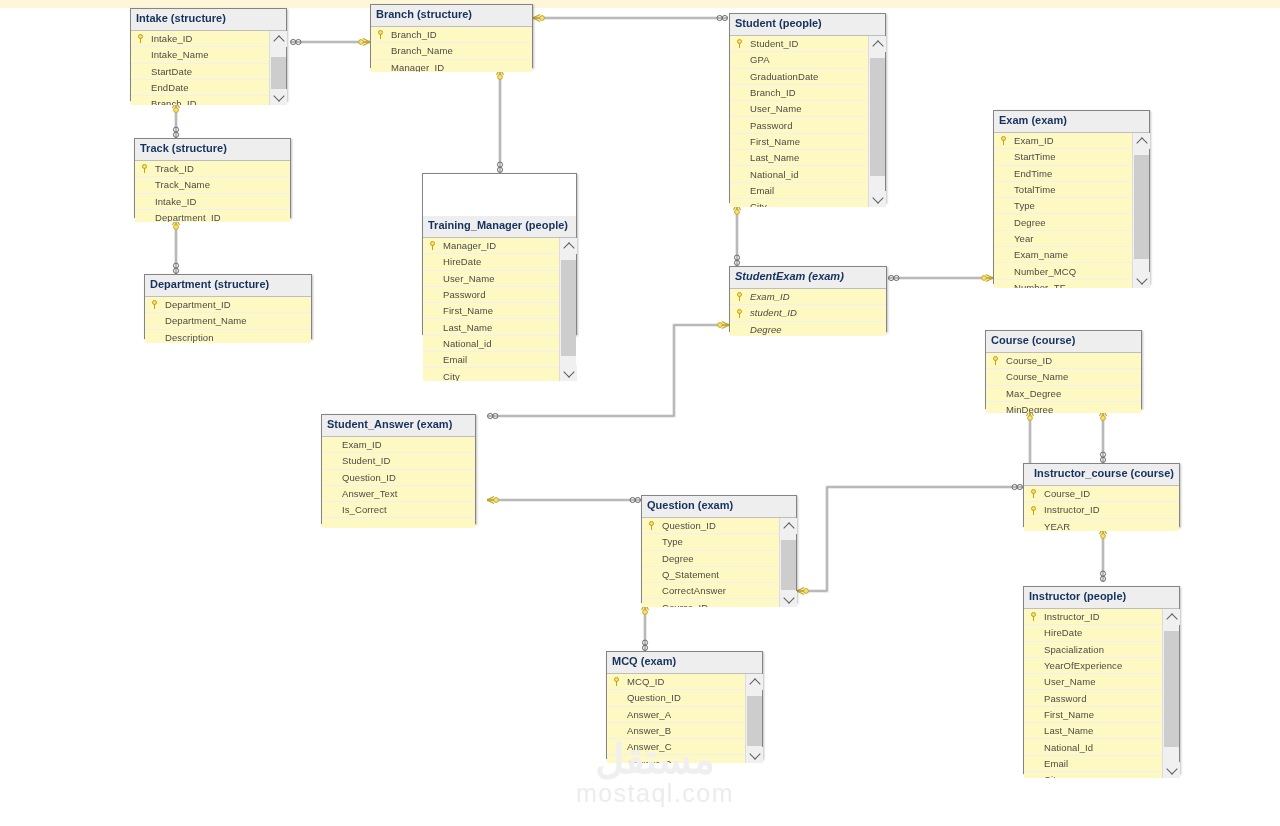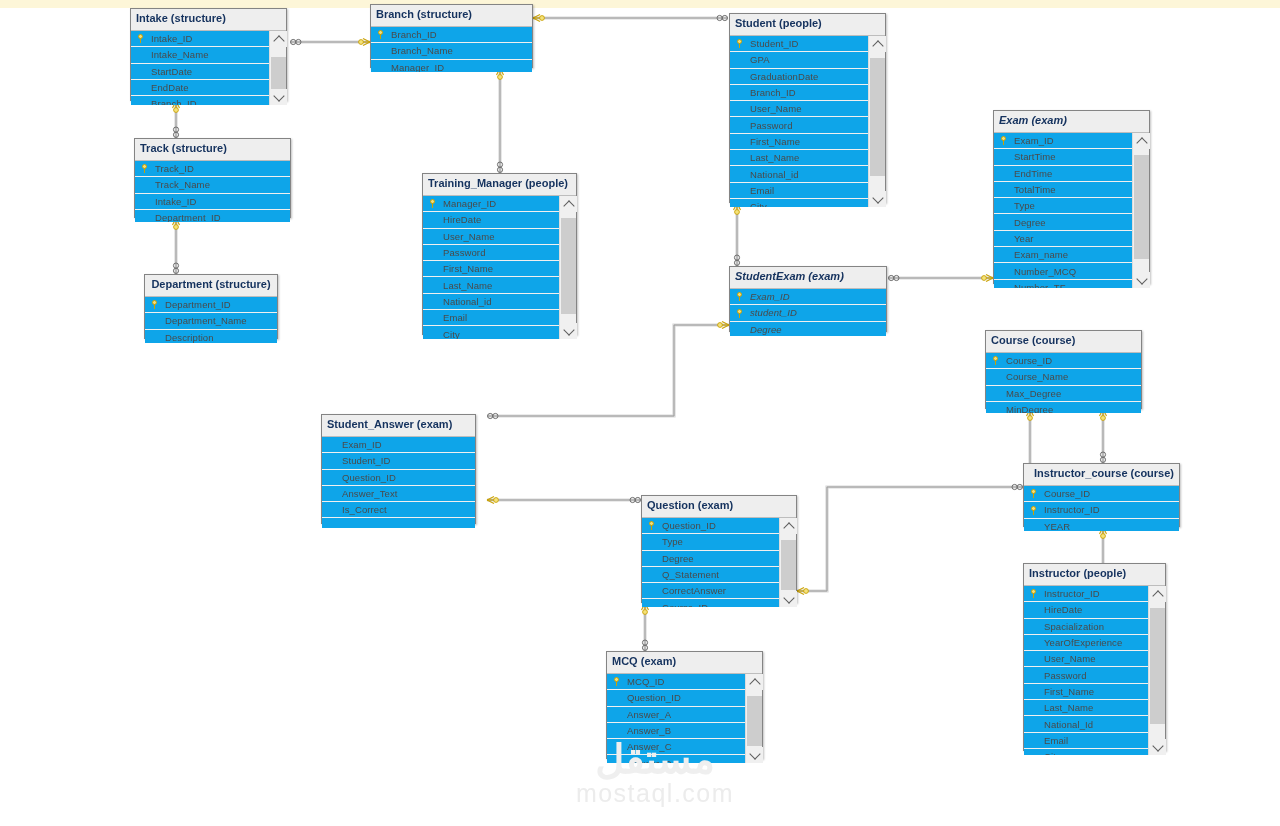--- a/index.html
+++ b/index.html
@@ -43,21 +43,21 @@
     font-weight: bold;
     color: #15325e;
     padding: 2px 5px 3px 5px;
     height: 16px;
     line-height: 14px;
     white-space: nowrap;
     overflow: hidden;
   }
   .tbl-body {
     position: relative;
-    background: #0ea5e9;
+    background: #fef9c3;
   }
   .tbl-rows {
     position: absolute;
     left: 0; top: 0; right: 0; bottom: 0;
     overflow: hidden;
   }
   .row {
     display: flex;
     align-items: center;
     height: 15.3px;
@@ -447,21 +447,21 @@
               <i class="chev chev-up"></i>
             </div>
             <div class="sb-thumb" style="top: 22px; height: 118px;"></div>
             <div class="sb-arrow sb-down">
               <i class="chev chev-down"></i>
             </div>
           </div>
         </div>
       </div>
       <div class="table-box" style="left: 993px; top: 110px; width: 157px; height: 174px; border-color: rgb(132, 132, 132);">
-        <div class="tbl-title" style="color: rgb(21, 50, 94); font-style: italic;">Exam (exam)</div>
+        <div class="tbl-title" style="color: rgb(21, 50, 94);">Exam (exam)</div>
         <div class="tbl-body" style="height: 155px;">
           <div class="tbl-rows" style="right: 17px;">
             <div class="row">
               <span class="keycell"><span class="keyico"></span></span>
               <span class="fname">Exam_ID</span>
             </div>
             <div class="row">
               <span class="keycell"></span>
               <span class="fname">StartTime</span>
             </div>
@@ -526,21 +526,21 @@
               <span class="fname">Intake_ID</span>
             </div>
             <div class="row">
               <span class="keycell"></span>
               <span class="fname">Department_ID</span>
             </div>
           </div>
         </div>
       </div>
       <div class="table-box" style="left: 422px; top: 173px; width: 155px; height: 162px; border-color: rgb(132, 132, 132);">
-        <div class="tbl-title" style="color: rgb(21, 50, 94);">Training_Manager (people)</div>
+        <div class="tbl-title" style="color: rgb(21, 50, 94); margin-top: 42px;">Training_Manager (people)</div>
         <div class="tbl-body" style="height: 143px;">
           <div class="tbl-rows" style="right: 17px;">
             <div class="row">
               <span class="keycell"><span class="keyico"></span></span>
               <span class="fname">Manager_ID</span>
             </div>
             <div class="row">
               <span class="keycell"></span>
               <span class="fname">HireDate</span>
             </div>
@@ -596,21 +596,21 @@
               <span class="keycell"><span class="keyico"></span></span>
               <span class="fname">student_ID</span>
             </div>
             <div class="row">
               <span class="keycell"></span>
               <span class="fname">Degree</span>
             </div>
           </div>
         </div>
       </div>
-      <div class="table-box" style="left: 144px; top: 274px; width: 134px; height: 65px; border-color: rgb(132, 132, 132); text-align: center;">
+      <div class="table-box" style="left: 144px; top: 274px; width: 168px; height: 65px; border-color: rgb(132, 132, 132);">
         <div class="tbl-title" style="color: rgb(21, 50, 94);">Department (structure)</div>
         <div class="tbl-body" style="height: 46px;">
           <div class="tbl-rows">
             <div class="row">
               <span class="keycell"><span class="keyico"></span></span>
               <span class="fname">Department_ID</span>
             </div>
             <div class="row">
               <span class="keycell"></span>
               <span class="fname">Department_Name</span>
@@ -724,21 +724,21 @@
             <div class="sb-arrow sb-up">
               <i class="chev chev-up"></i>
             </div>
             <div class="sb-thumb" style="top: 22px; height: 50px;"></div>
             <div class="sb-arrow sb-down">
               <i class="chev chev-down"></i>
             </div>
           </div>
         </div>
       </div>
-      <div class="table-box" style="left: 1023px; top: 563px; width: 143px; height: 188px; border-color: rgb(132, 132, 132);">
+      <div class="table-box" style="left: 1023px; top: 586px; width: 157px; height: 188px; border-color: rgb(132, 132, 132);">
         <div class="tbl-title" style="color: rgb(21, 50, 94);">Instructor (people)</div>
         <div class="tbl-body" style="height: 169px;">
           <div class="tbl-rows" style="right: 17px;">
             <div class="row">
               <span class="keycell"><span class="keyico"></span></span>
               <span class="fname">Instructor_ID</span>
             </div>
             <div class="row">
               <span class="keycell"></span>
               <span class="fname">HireDate</span>

